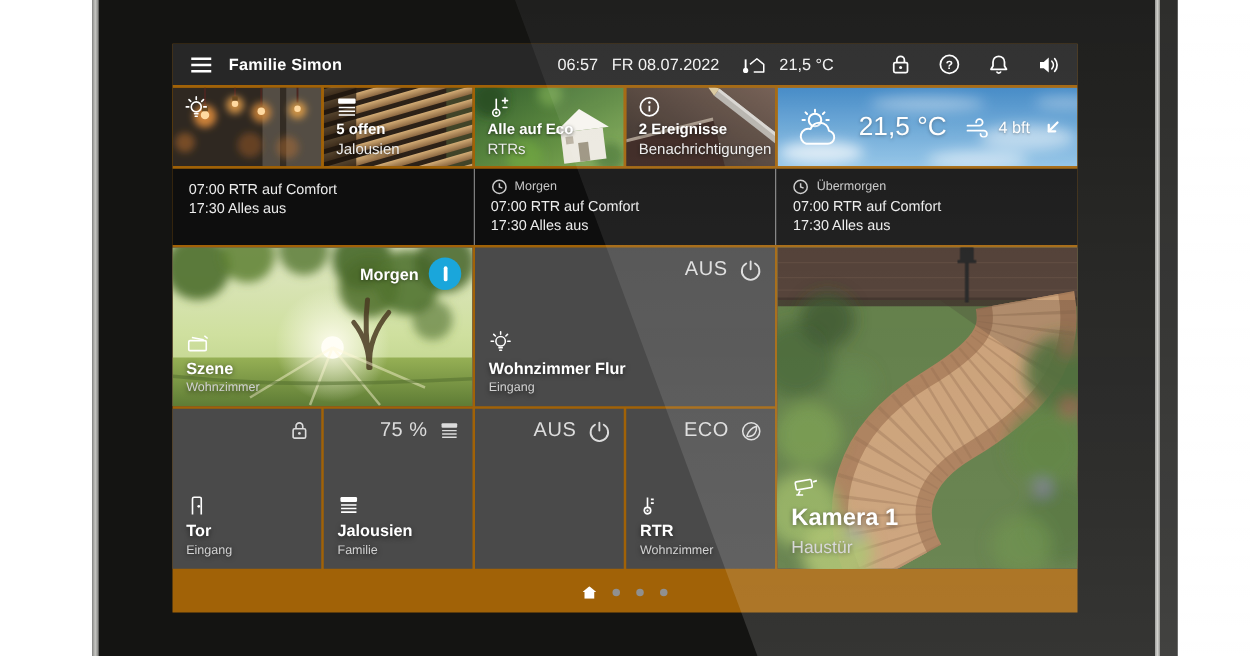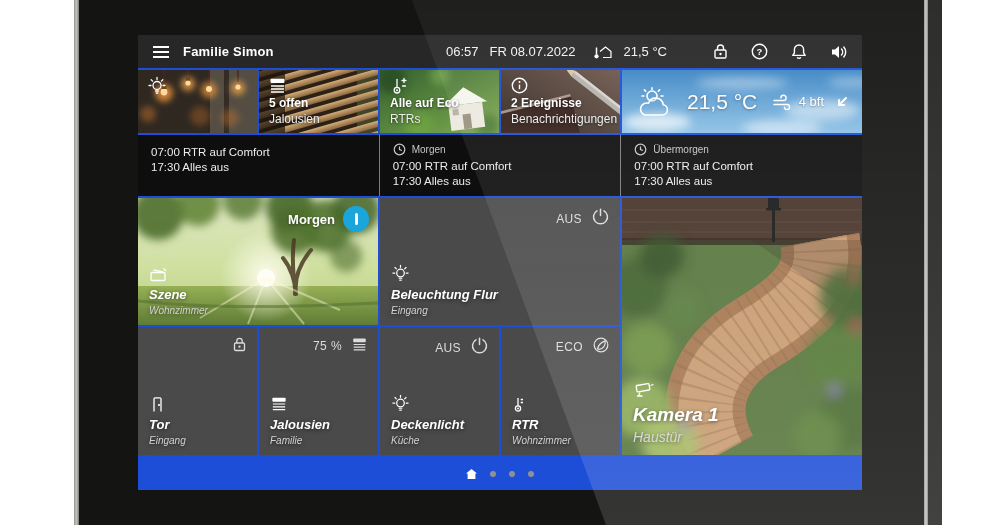--- a/index.html
+++ b/index.html
@@ -1,21 +1,21 @@
 <!DOCTYPE html>
 <html><head>
 <meta charset="utf-8">
 <style>
   html,body{margin:0;padding:0;background:#fff;}
   .page{position:relative;width:1000px;height:525px;overflow:hidden;background:#ffffff;font-family:"Liberation Sans",sans-serif;}
   .device{position:absolute;left:74px;top:-14px;width:868px;height:553px;background:#141412;}
   .edge-l{position:absolute;left:0;top:0;bottom:0;width:5px;background:linear-gradient(90deg,#8f8f8c,#c6c6c2 45%,#7d7d7a);}
   .side-r{position:absolute;right:0;top:0;bottom:0;width:14px;background:#232321;}
   .edge-r{position:absolute;right:14px;top:0;bottom:0;width:4px;background:linear-gradient(90deg,#93938f,#cacac6 50%,#82827e);}
-  .screen{position:absolute;left:64px;top:49px;width:724px;height:455px;background:#1d4ed8;}
+  .screen{position:absolute;left:64px;top:49px;width:724px;height:455px;background:#a16207;}
 
   
   .topbar{position:absolute;left:0;top:0;width:100%;height:33px;background:#272727;display:flex;align-items:center;box-sizing:border-box;padding:0 14px;color:#fff;}
   .tb-left{display:flex;align-items:center;gap:13px;}
   .tb-title{font-weight:bold;font-size:13px;letter-spacing:.2px;}
   .tb-center{margin-left:auto;display:flex;align-items:center;gap:11px;font-size:13px;color:#f2f2f2;}
   .tb-right{margin-left:46px;display:flex;align-items:center;gap:23px;}
   .icn{display:flex;align-items:center;}
 
   
@@ -36,22 +36,22 @@
   .sched + .sched{border-left:1px solid #7d7d7d;}
   .sched-head{display:flex;align-items:center;gap:6px;color:#c6c6c6;font-size:10px;margin-bottom:4px;}
   .sched-line{font-size:11.5px;margin-top:3px;color:#ececec;}
 
   
   .main-grid{position:absolute;left:0;top:163px;width:100%;height:257px;display:grid;grid-template-columns:119px 119px 119px 119px 1fr;grid-template-rows:127px 128px;gap:2px;}
   .tile{position:relative;overflow:hidden;color:#fff;background:#4a4a4a;cursor:pointer;}
   .t-szene{grid-column:1/3;}
   .t-flur{grid-column:3/5;}
   .t-kamera{grid-column:5;grid-row:1/3;}
-  .t-state{position:absolute;top:9px;right:10px;display:flex;align-items:flex-end;gap:9px;font-size:12px;color:#dcdcdc;letter-spacing:.4px;}
-  .t-info{position:absolute;left:11px;bottom:8px;line-height:1.35;text-shadow:0 1px 4px rgba(0,0,0,.55);font-style:italic;}
+  .t-state{position:absolute;top:9px;right:10px;display:flex;align-items:flex-start;gap:9px;font-size:16px;color:#dcdcdc;letter-spacing:.4px;}
+  .t-info{position:absolute;left:11px;bottom:8px;line-height:1.35;text-shadow:0 1px 4px rgba(0,0,0,.55);}
   .t-title{font-weight:bold;font-size:13px;}
   .t-sub{font-size:10px;color:#d2d2d2;}
   .t-kamera .t-title{font-size:19px;}
   .t-kamera .t-sub{font-size:14px;}
   .badge{position:absolute;top:8px;right:9px;display:flex;align-items:center;gap:8px;}
   .badge-label{font-weight:bold;font-size:13px;text-shadow:0 1px 3px rgba(0,0,0,.45);}
   .badge-circle{width:26px;height:26px;border-radius:50%;display:flex;align-items:center;justify-content:center;background:#1aa6db;}
   .badge-bar{width:3px;height:12px;background:#fff;border-radius:1.5px;}
 
   
@@ -456,21 +456,21 @@
           <div class="t-info">
             <div class="icn" style="margin-bottom:3px">
               <svg width="19" height="19" viewBox="0 0 20 20">
                   <g stroke="#fff" fill="none" stroke-width="1.3" stroke-linecap="round">
                     <circle cx="10" cy="9.5" r="4"></circle>
                     <path d="M8.6 15h2.8M9.2 17h1.6"></path>
                     <path d="M10 1.5v2M4.2 3.7l1.4 1.4M15.8 3.7l-1.4 1.4M2 9.5h2M16 9.5h2"></path>
                   </g>
                 </svg>
             </div>
-            <div class="t-title">Beleuchtung Flur</div>
+            <div class="t-title">Wohnzimmer Flur</div>
             <div class="t-sub">Eingang</div>
           </div>
         </div>
 
         <div class="tile t-kamera">
           <svg class="bg" viewBox="0 0 240 257" preserveAspectRatio="none">
             <defs>
                 <filter id="fK" x="-50%" y="-50%" width="200%" height="200%">
                   <feGaussianBlur stdDeviation="6"></feGaussianBlur>
                 </filter>
@@ -572,33 +572,20 @@
             <span>AUS</span>
             <span class="icn">
               <svg width="19" height="19" viewBox="0 0 19 19">
                   <g stroke="#dcdcdc" fill="none" stroke-width="1.5" stroke-linecap="round">
                     <path d="M9.5 2.2v6.2"></path>
                     <path d="M6 3.8a7 7 0 1 0 7 0"></path>
                   </g>
                 </svg>
             </span>
           </div>
-          <div class="t-info">
-            <div class="icn" style="margin-bottom:3px">
-              <svg width="19" height="19" viewBox="0 0 20 20">
-                  <g stroke="#fff" fill="none" stroke-width="1.3" stroke-linecap="round">
-                    <circle cx="10" cy="9.5" r="4"></circle>
-                    <path d="M8.6 15h2.8M9.2 17h1.6"></path>
-                    <path d="M10 1.5v2M4.2 3.7l1.4 1.4M15.8 3.7l-1.4 1.4M2 9.5h2M16 9.5h2"></path>
-                  </g>
-                </svg>
-            </div>
-            <div class="t-title">Deckenlicht</div>
-            <div class="t-sub">Küche</div>
-          </div>
         </div>
 
         <div class="tile">
           <div class="t-state">
             <span>ECO</span>
             <span class="icn">
               <svg width="18" height="18" viewBox="0 0 19 19">
                   <g stroke="#dcdcdc" fill="none" stroke-width="1.3">
                     <circle cx="9.5" cy="9.5" r="7.2"></circle>
                     <path d="M5.8 13.4C7.2 9 10.2 6.4 13.9 5.2c.6 4.8-2 8.6-6.4 8.8-.6 0-1.2-.2-1.7-.6z"></path>

